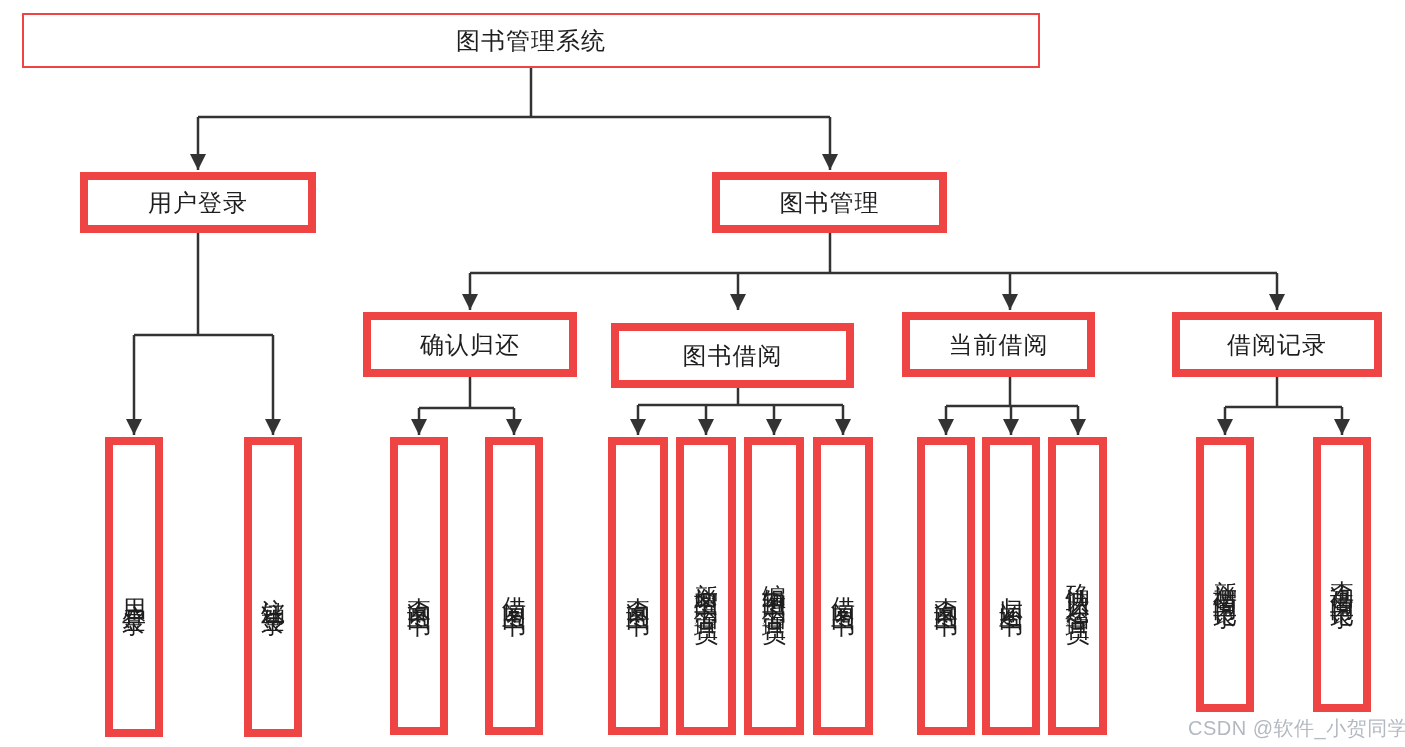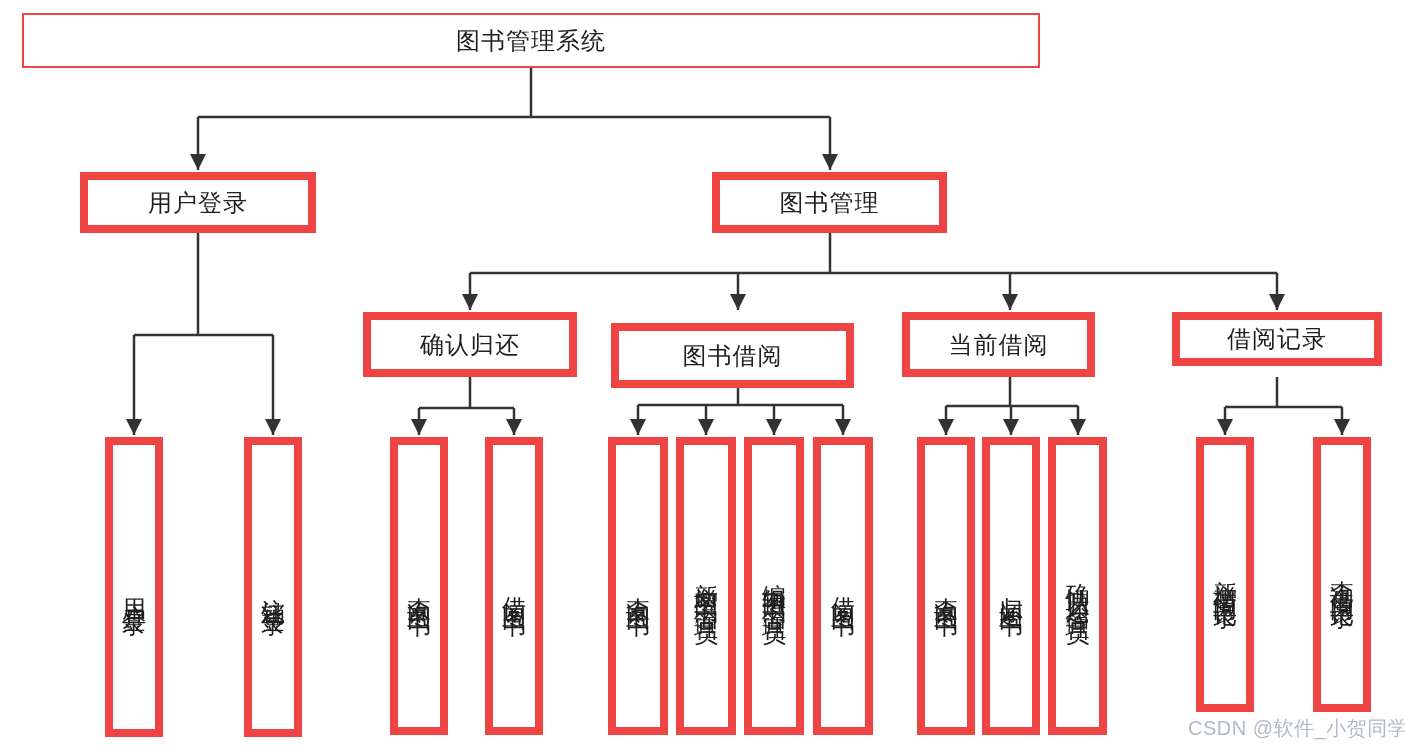--- a/index.html
+++ b/index.html
@@ -98,21 +98,21 @@
 
   <div class="box" style="left:363px;top:312px;width:214px;height:65px;">
     <span class="hlabel">确认归还</span>
   </div>
   <div class="box" style="left:611px;top:312px;width:243px;height:65px;margin-top:11px;">
     <span class="hlabel">图书借阅</span>
   </div>
   <div class="box" style="left:902px;top:312px;width:193px;height:65px;">
     <span class="hlabel">当前借阅</span>
   </div>
-  <div class="box" style="left:1172px;top:312px;width:210px;height:54px;">
+  <div class="box" style="left:1172px;top:312px;width:210px;height:65px;">
     <span class="hlabel">借阅记录</span>
   </div>
 
   <div class="box" style="left:105px;top:437px;width:58px;height:300px;">
     <span class="vlabel">用户登录</span>
   </div>
   <div class="box" style="left:244px;top:437px;width:58px;height:300px;">
     <span class="vlabel">注销登录</span>
   </div>
 

